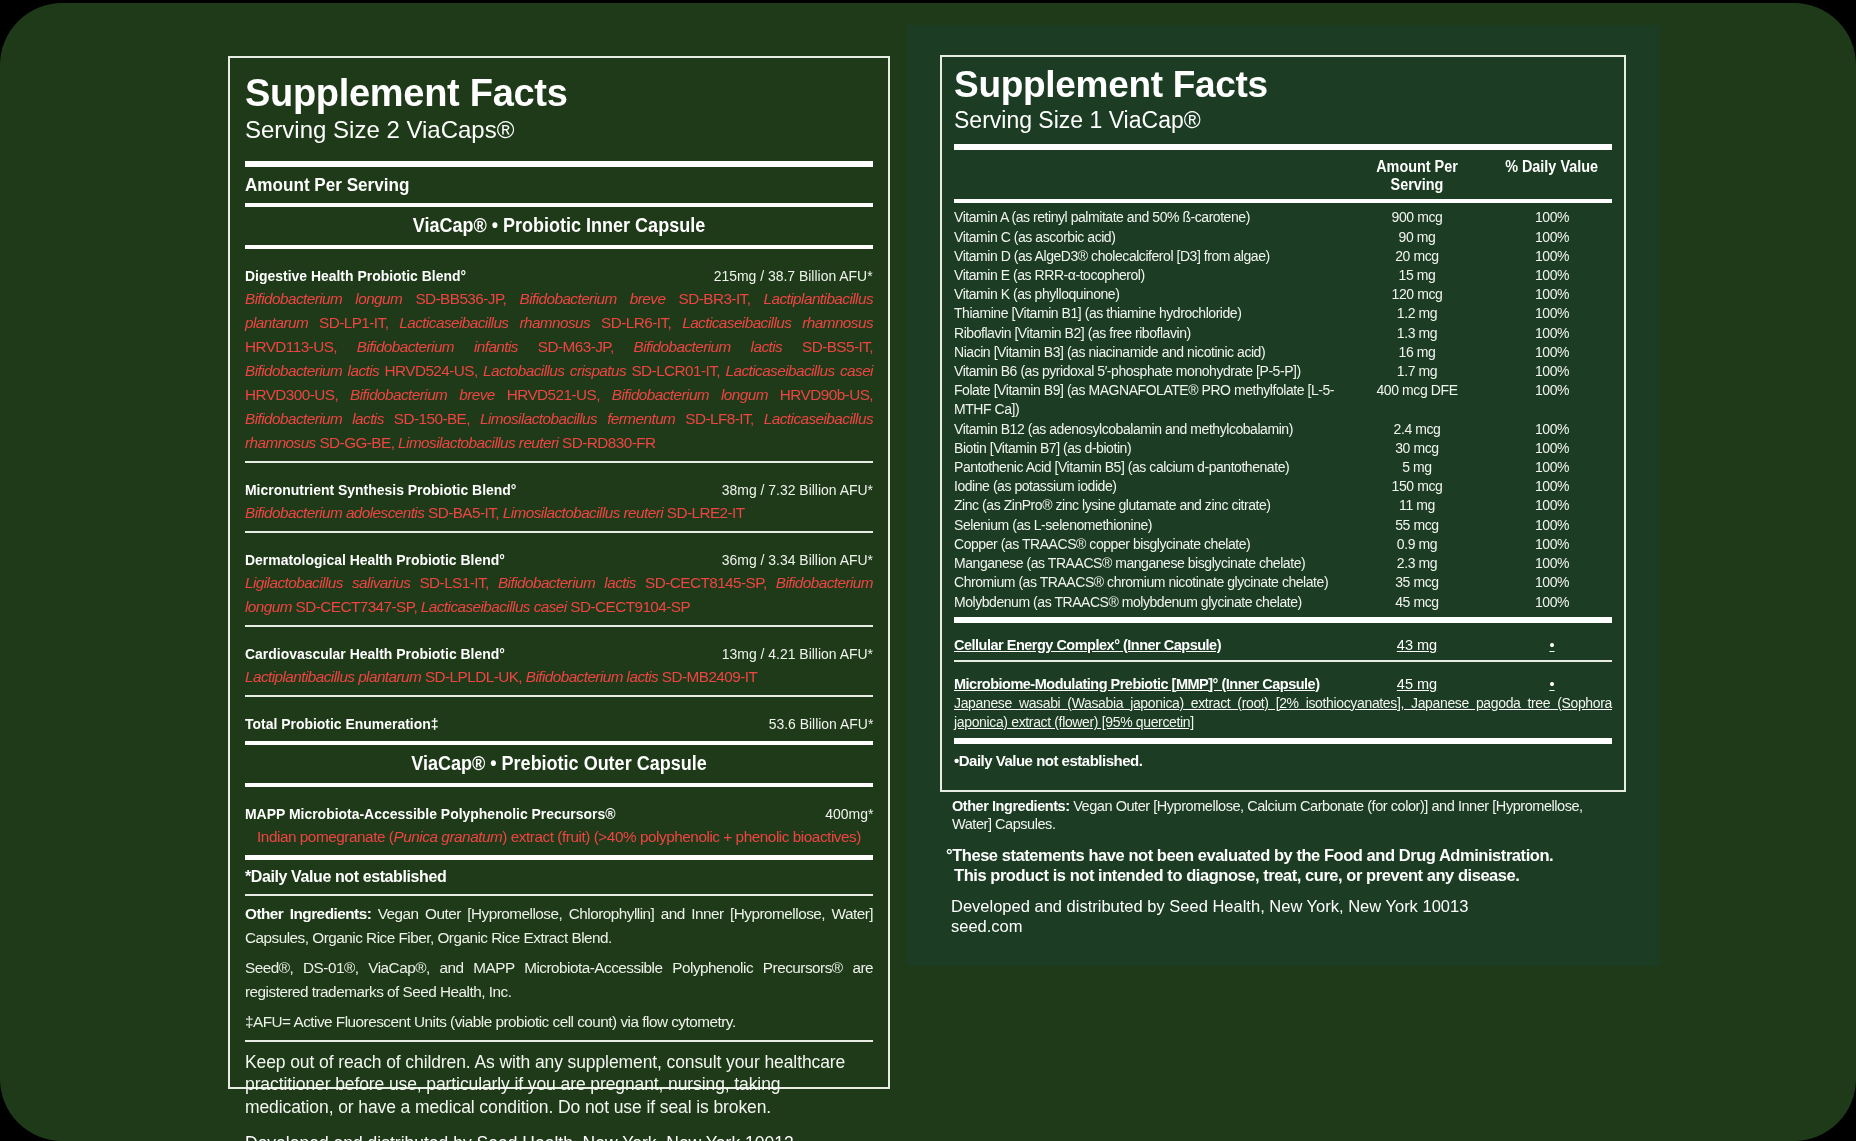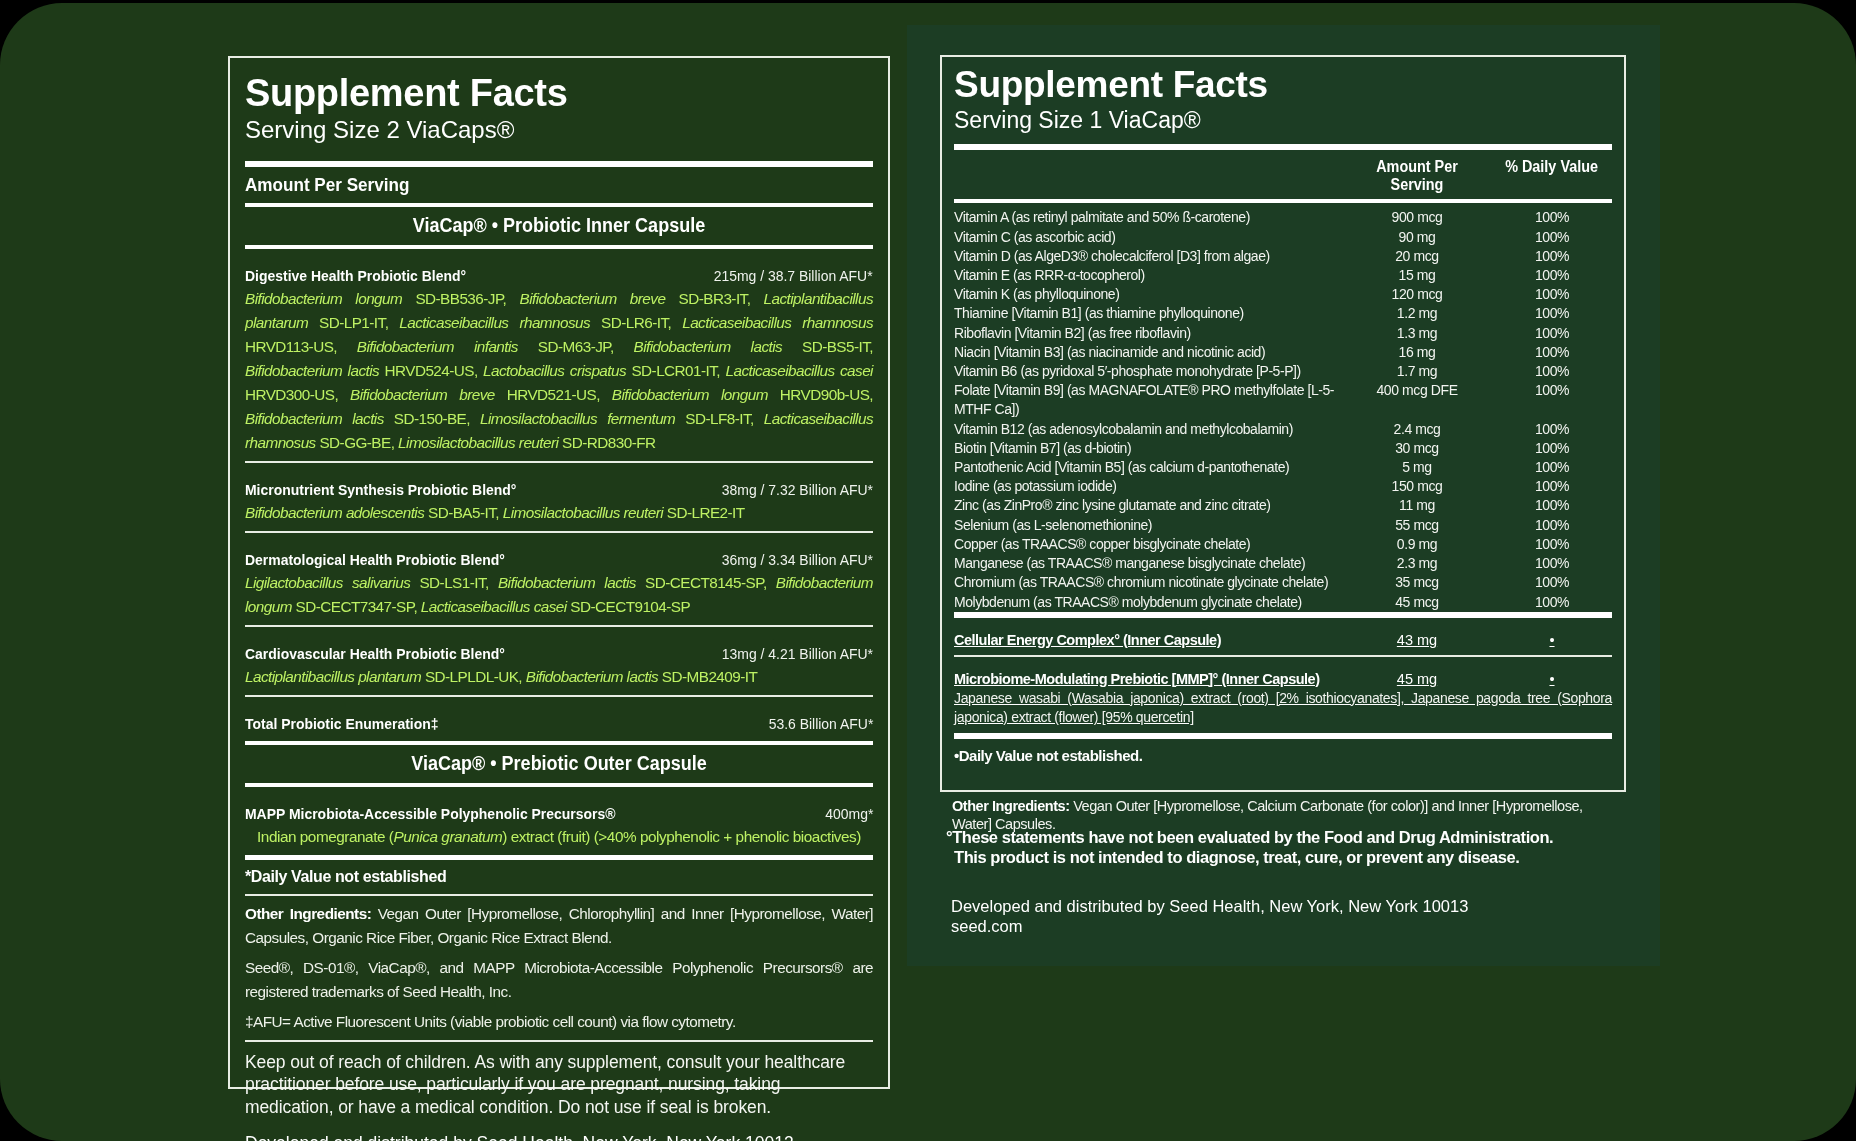--- a/index.html
+++ b/index.html
@@ -17,53 +17,53 @@
   .bar-mid { height: 4px; background: #fff; }
   .bar-thin { height: 2px; background: #e8ede4; }
   .lf .amount-hdr { font-weight: bold; font-size: 19px; transform: scaleX(0.9); transform-origin: left;
                     padding: 7px 0 7px 0; }
   .section-hdr { font-weight: bold; font-size: 20px; text-align: center; padding: 7px 0 8px 0;
                  transform: scaleX(0.9); }
   .blend { padding: 16px 0 6px 0; }
   .blend-head { display: flex; justify-content: space-between; font-size: 15.5px; line-height: 22px; }
   .blend-name { font-weight: bold; transform: scaleX(0.9); transform-origin: left; white-space: nowrap; }
   .blend-amt { transform: scaleX(0.9); transform-origin: right; white-space: nowrap; color: #f0f3ee; }
-  .strains { font-size: 15.3px; line-height: 24px; text-align: justify; color: #bef264;
+  .strains { font-size: 15.3px; line-height: 24px; text-align: justify; color: #ef4444;
              letter-spacing: -0.55px; word-spacing: 0px; }
   .strains i { font-style: italic; }
   .lf .note-bold { font-weight: bold; font-size: 16px; padding: 8px 0 8px 0; letter-spacing: -0.4px; }
   .small-para { font-size: 15.3px; line-height: 24px; text-align: justify; color: #eef2ea;
                 letter-spacing: -0.5px; margin: 6px 0 6px 0; }
   .small-para b { color: #fff; }
   .warn { font-size: 17.5px; line-height: 22.5px; margin-top: 9px; color: #f4f6f2; letter-spacing: -0.1px; }
   .dist { font-size: 17.5px; line-height: 22.5px; margin-top: 14px; color: #fff; }
   
   .right-bg { position: absolute; left: 907px; top: 25px; width: 753px; height: 941px; background: #1c3d24; }
   .right-box { position: absolute; left: 940px; top: 55px; width: 686px; height: 737px;
                border: 2px solid #e8ede4; box-sizing: border-box; padding: 4px 12px 0 12px; }
   .rb .sf-title { font-size: 37px; margin-top: 5px; }
   .rb .serving { font-size: 23px; margin-top: 2px; margin-bottom: 10px; }
   .col-hdr { display: flex; font-weight: bold; font-size: 16px; padding: 8px 0 5px 0; }
   .col-hdr .c1 { flex: 1; }
   .c-amt { width: 150px; text-align: center; }
   .c-dv { width: 120px; text-align: center; }
   .col-hdr span { transform: scaleX(0.9); display: inline-block; }
-  .nut-table { padding-top: 5px; }
+  .nut-table { padding-top: 5px; padding-bottom: 5px; }
   .nut-row { display: flex; font-size: 14px; line-height: 19.2px; color: #f2f4f0; }
   .nut-row .c1 { flex: 1; letter-spacing: -0.45px; }
   .nut-row .c-amt, .nut-row .c-dv { letter-spacing: -0.4px; }
   .complex { padding: 12px 0 5px 0; text-decoration: underline; }
   .complex-head { display: flex; font-size: 14.5px; line-height: 20px; }
   .complex-head .c1 { flex: 1; font-weight: bold; letter-spacing: -0.5px; }
   .complex-desc { font-size: 14px; line-height: 19.5px; text-align: justify; letter-spacing: -0.35px; color: #f2f4f0; }
   .rb .note-bold { font-weight: bold; font-size: 15px; padding: 8px 0 0 0; letter-spacing: -0.5px; }
   .r-other { position: absolute; left: 952px; top: 797px; width: 650px; font-size: 14.5px; line-height: 18px;
              letter-spacing: -0.45px; color: #f2f4f0; }
   .r-other b { color: #fff; }
-  .r-fda { position: absolute; left: 946px; top: 827px; width: 680px; font-weight: bold; font-size: 16.5px;
+  .r-fda { position: absolute; left: 946px; top: 845px; width: 680px; font-weight: bold; font-size: 16.5px;
            line-height: 20px; letter-spacing: -0.45px; }
   .r-fda .l2 { padding-left: 8px; }
   .r-dist { position: absolute; left: 951px; top: 896px; font-size: 16.5px; line-height: 20px; color: #fff; }
 </style>
 </head>
 <body>
 
 <div class="frame"></div>
 
 <div class="left-box lf">
@@ -171,21 +171,21 @@
         <div class="c1">Vitamin E (as RRR-α-tocopherol)</div>
         <div class="c-amt">15 mg</div>
         <div class="c-dv">100%</div>
       </div>
       <div class="nut-row">
         <div class="c1">Vitamin K (as phylloquinone)</div>
         <div class="c-amt">120 mcg</div>
         <div class="c-dv">100%</div>
       </div>
       <div class="nut-row">
-        <div class="c1">Thiamine [Vitamin B1] (as thiamine phylloquinone)</div>
+        <div class="c1">Thiamine [Vitamin B1] (as thiamine hydrochloride)</div>
         <div class="c-amt">1.2 mg</div>
         <div class="c-dv">100%</div>
       </div>
       <div class="nut-row">
         <div class="c1">Riboflavin [Vitamin B2] (as free riboflavin)</div>
         <div class="c-amt">1.3 mg</div>
         <div class="c-dv">100%</div>
       </div>
       <div class="nut-row">
         <div class="c1">Niacin [Vitamin B3] (as niacinamide and nicotinic acid)</div>

